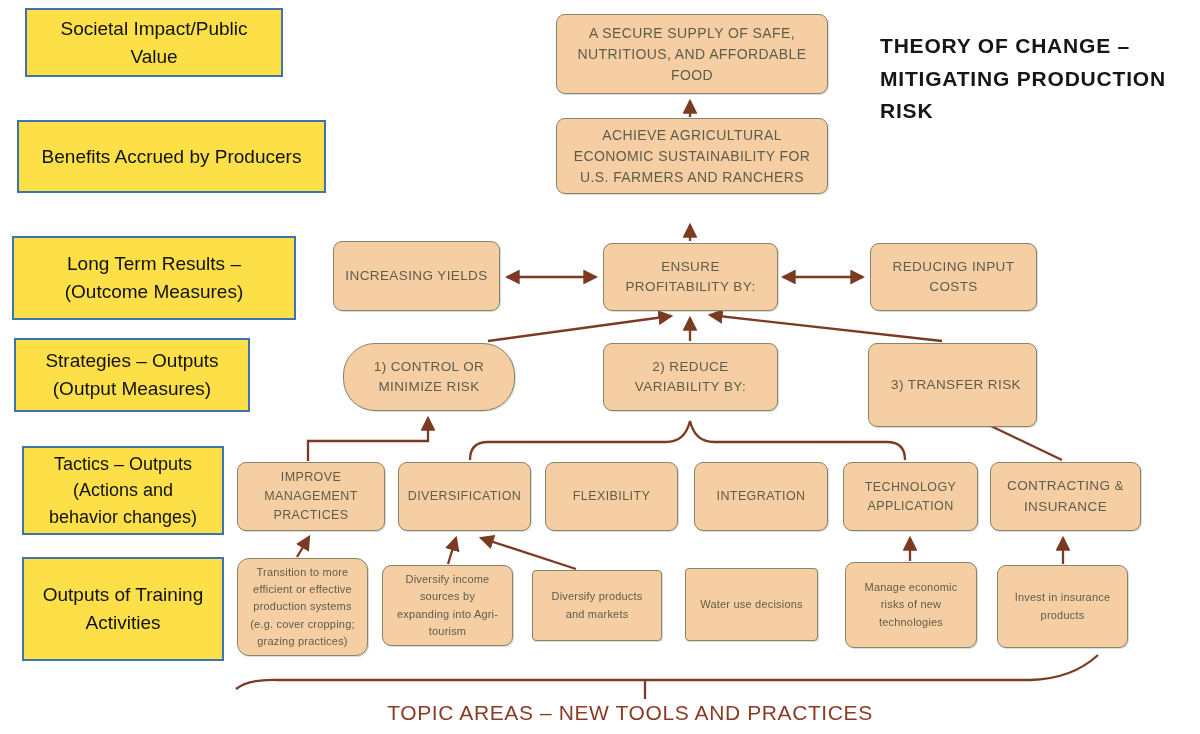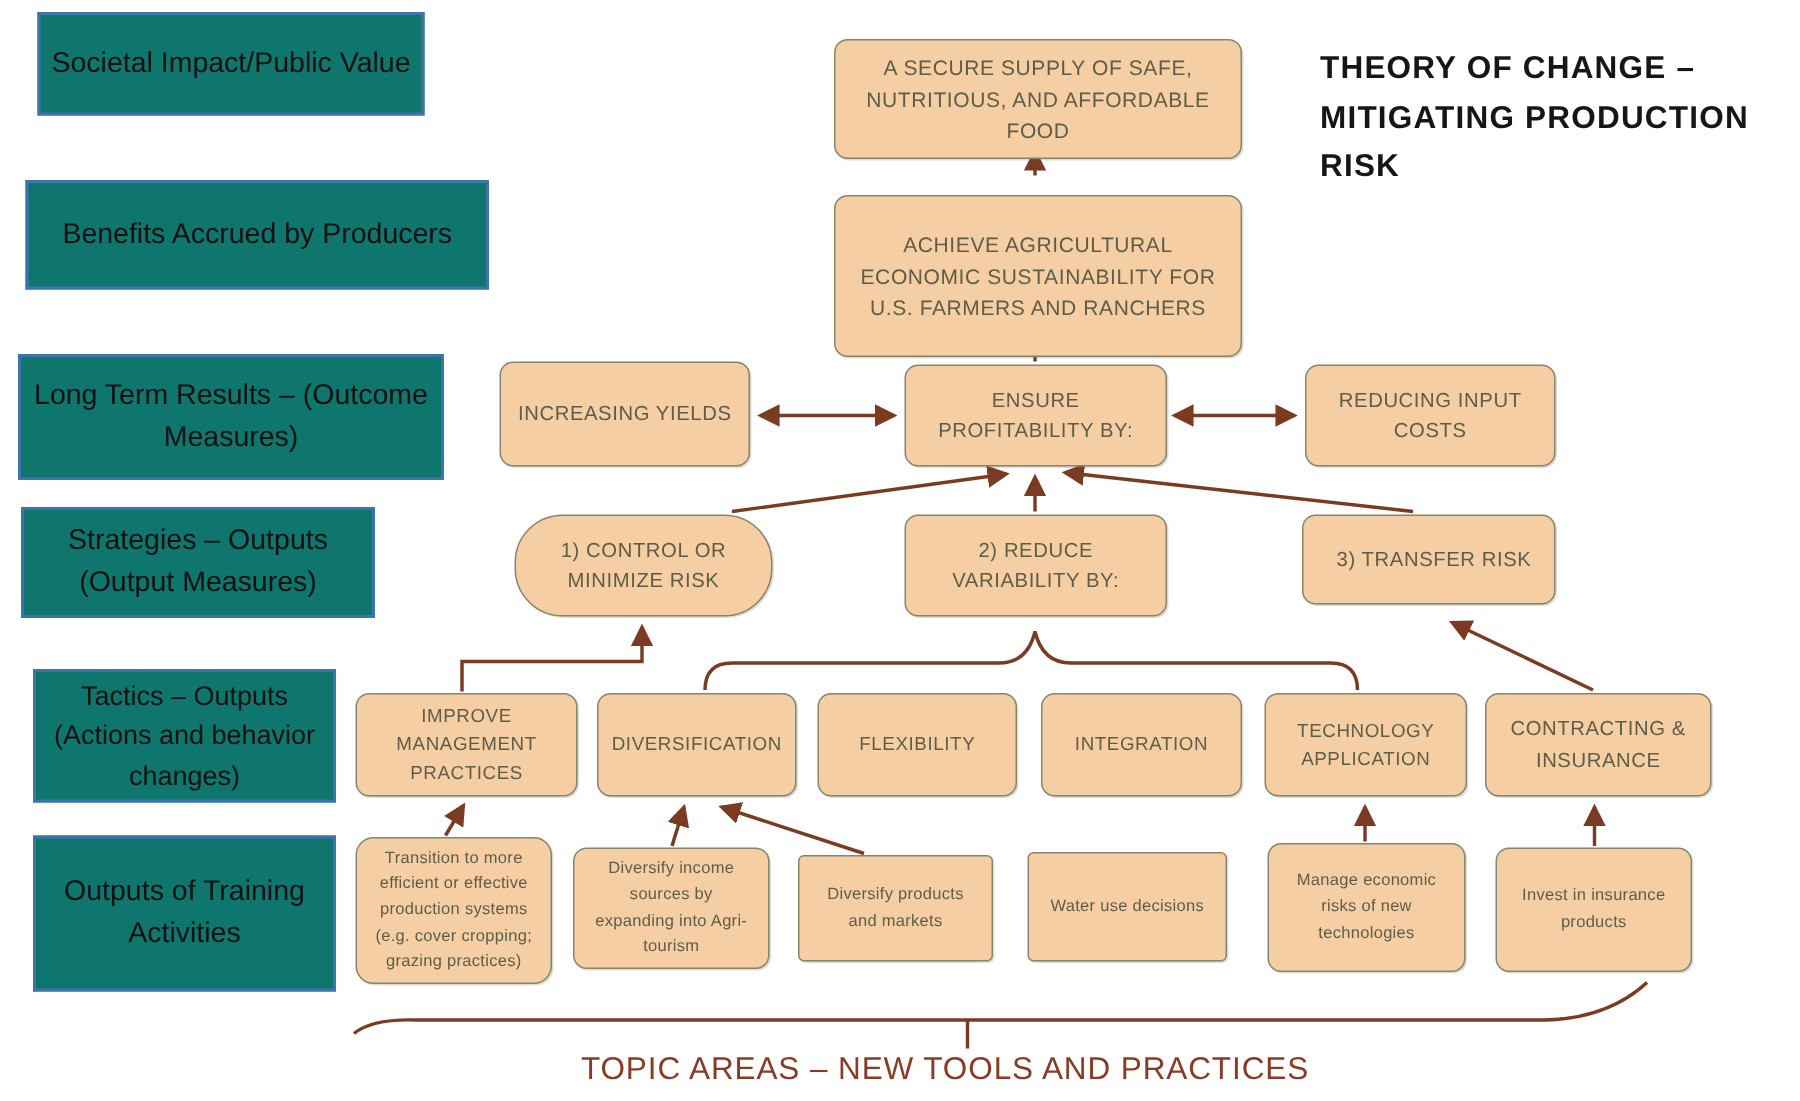--- a/index.html
+++ b/index.html
@@ -3,32 +3,32 @@
 <meta charset="utf-8">
 <style>
   html,body{margin:0;padding:0;background:#ffffff;}
   #canvas{
     position:relative;width:1200px;height:734px;background:#ffffff;overflow:hidden;
     font-family:"Liberation Sans",sans-serif;
   }
   .abs{position:absolute;box-sizing:border-box;}
   
   .green-box{
-    background:#0f766e;border:2px solid #3e74ad;
+    background:#fde047;border:2px solid #3e74ad;
     display:flex;align-items:center;justify-content:center;text-align:center;
-    color:#111;font-size:19px;line-height:1.45;padding:4px 0;
+    color:#111;font-size:19px;line-height:1.45;padding:4px 14px;
   }
   
   .orange-box{
     background:#f5cea3;border:1.5px solid #85856b;border-radius:9px;
     display:flex;align-items:center;justify-content:center;text-align:center;
     color:#5f5d49;letter-spacing:0.4px;line-height:1.5;padding:4px 10px;
     box-shadow:1px 1px 0 rgba(120,120,90,0.25);
   }
-  .orange-lg{font-size:14px;margin-top:12px;}
+  .orange-lg{font-size:14px;}
   .orange-md{font-size:13.5px;}
   .orange-sm{font-size:12.5px;}
   .orange-xs{font-size:11px;letter-spacing:0.2px;line-height:1.55;}
   .title{
     color:#161616;font-weight:bold;font-size:21px;line-height:1.55;
     text-align:left;letter-spacing:0.8px;
   }
   .footer-label{
     color:#8a3b25;font-size:21px;letter-spacing:0.6px;text-align:center;
   }
@@ -92,41 +92,41 @@
   </div>
   <div class="abs green-box" style="left:22px;top:557px;width:202px;height:104px;">
     <span>Outputs of Training Activities</span>
   </div>
 
   <div class="abs title" style="left:880px;top:30px;width:290px;">THEORY OF CHANGE – MITIGATING PRODUCTION RISK</div>
 
   <div class="abs orange-box orange-lg" style="left:556px;top:14px;width:272px;height:80px;">
     <span>A SECURE SUPPLY OF SAFE, NUTRITIOUS, AND AFFORDABLE FOOD</span>
   </div>
-  <div class="abs orange-box orange-lg" style="left:556px;top:118px;width:272px;height:108px;justify-content:flex-end;">
+  <div class="abs orange-box orange-lg" style="left:556px;top:118px;width:272px;height:76px;justify-content:flex-end;">
     <span>ACHIEVE AGRICULTURAL ECONOMIC SUSTAINABILITY FOR U.S. FARMERS AND RANCHERS</span>
   </div>
 
   <div class="abs orange-box orange-md" style="left:333px;top:241px;width:167px;height:70px;">
     <span>INCREASING YIELDS</span>
   </div>
   <div class="abs orange-box orange-md" style="left:603px;top:243px;width:175px;height:68px;">
     <span>ENSURE PROFITABILITY BY:</span>
   </div>
   <div class="abs orange-box orange-md" style="left:870px;top:243px;width:167px;height:68px;">
     <span>REDUCING INPUT COSTS</span>
   </div>
 
   <div class="abs orange-box orange-md" style="left:343px;top:343px;width:172px;height:68px;border-radius:32px;">
     <span>1) CONTROL OR MINIMIZE RISK</span>
   </div>
   <div class="abs orange-box orange-md" style="left:603px;top:343px;width:175px;height:68px;">
     <span>2) REDUCE VARIABILITY BY:</span>
   </div>
-  <div class="abs orange-box orange-md" style="left:868px;top:343px;width:169px;height:60px;padding-left:17px;">
+  <div class="abs orange-box orange-md" style="left:868px;top:343px;width:169px;height:84px;padding-left:17px;">
     <span>3) TRANSFER RISK</span>
   </div>
 
   <div class="abs orange-box orange-sm" style="left:237px;top:462px;width:148px;height:69px;">
     <span>IMPROVE MANAGEMENT PRACTICES</span>
   </div>
   <div class="abs orange-box orange-sm" style="left:398px;top:462px;width:133px;height:69px;">
     <span>DIVERSIFICATION</span>
   </div>
   <div class="abs orange-box orange-sm" style="left:545px;top:462px;width:133px;height:69px;">

